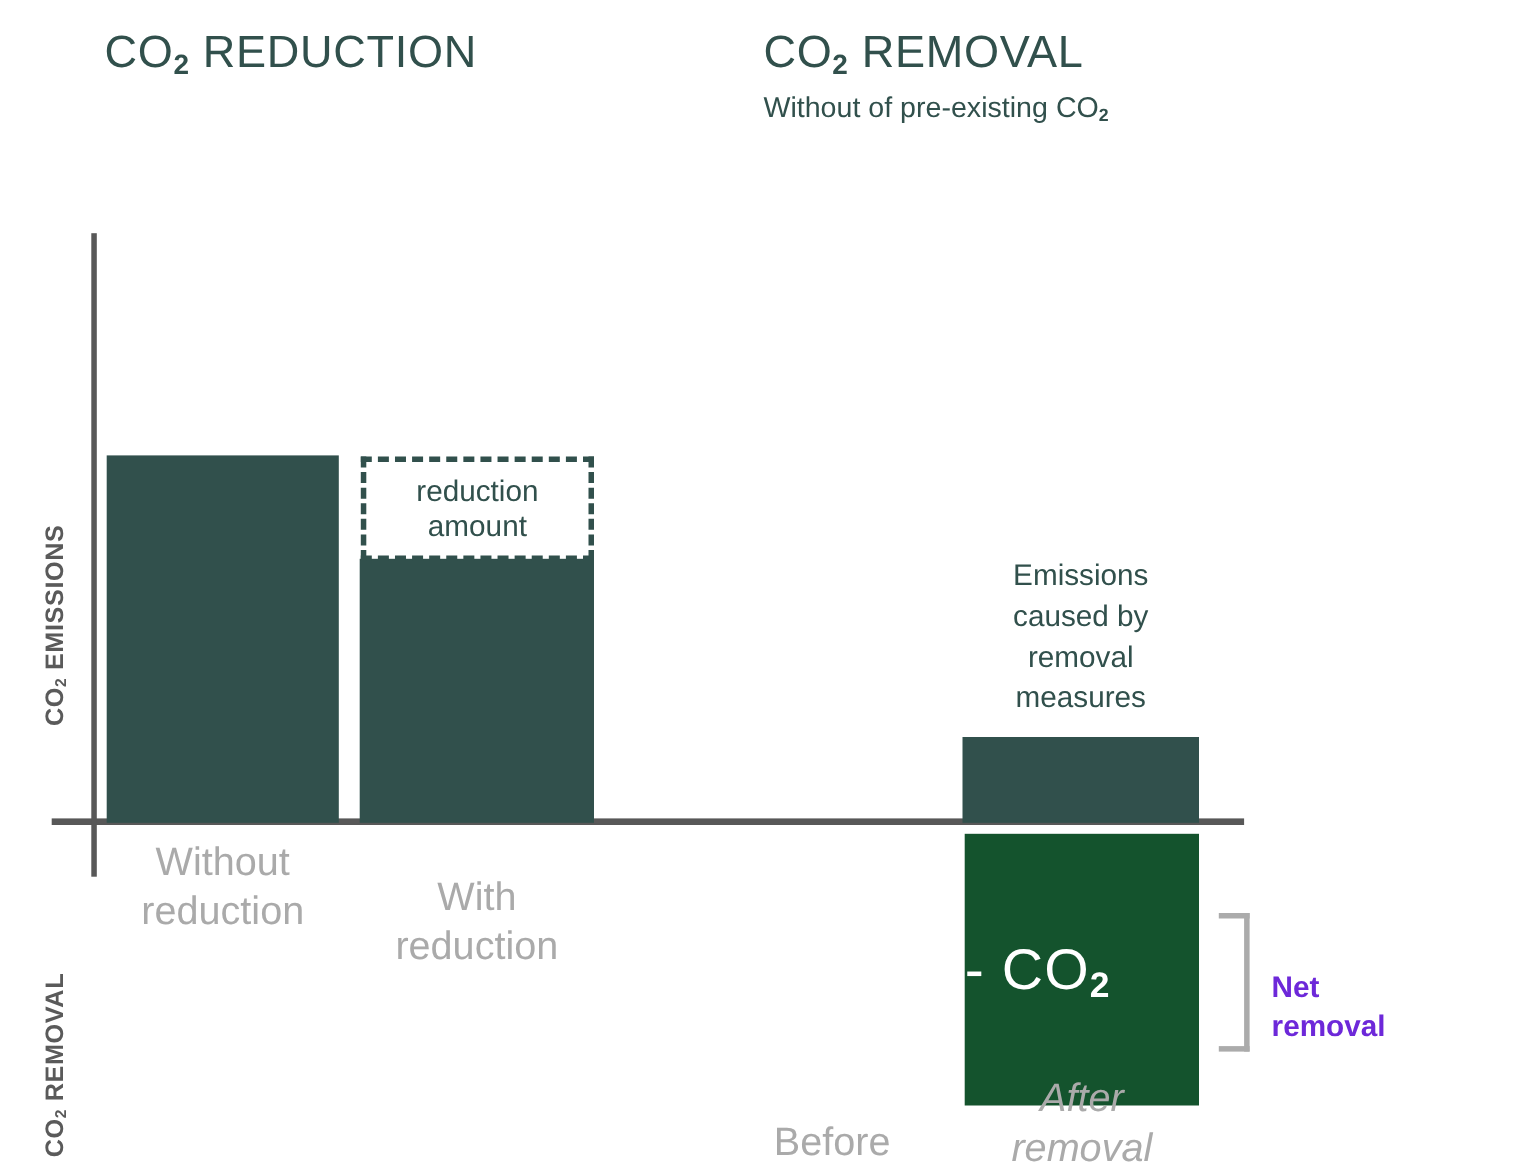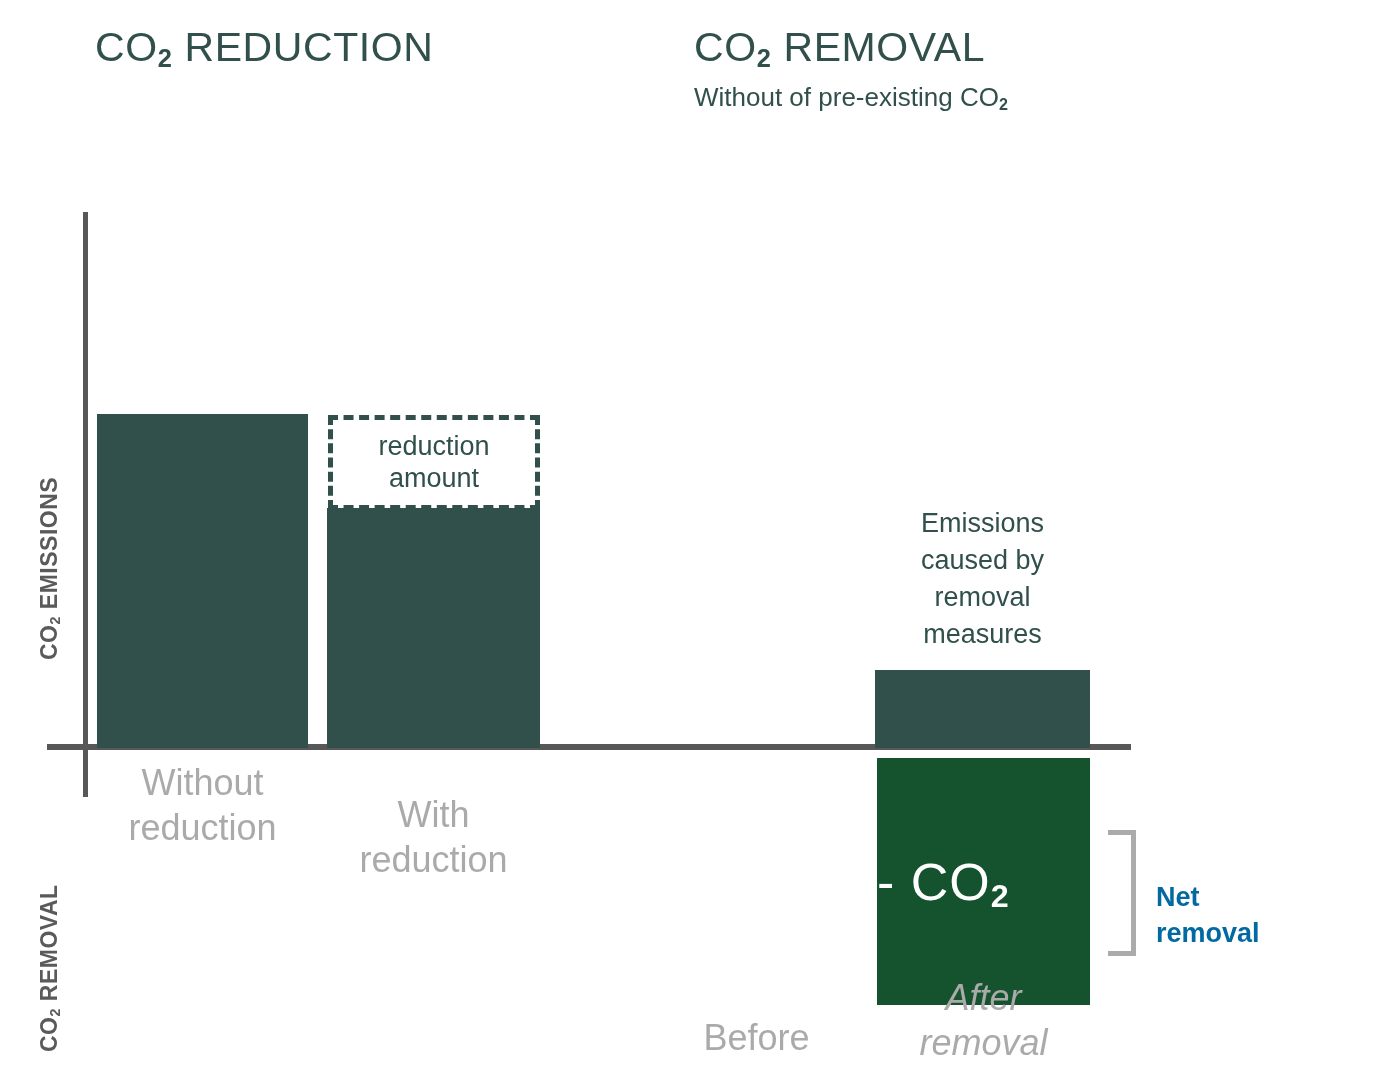--- a/index.html
+++ b/index.html
@@ -170,21 +170,21 @@
     height: 126px;
     box-sizing: border-box;
     border: 5px solid #ABABAB;
     border-left: none;
   }
   #label-net-removal {
     position: absolute;
     left: 1156px;
     top: 880px;
     width: 200px;
-    color: #0369a1;
+    color: #6d28d9;
     font-size: 27px;
     font-weight: 700;
     line-height: 1.32;
     white-space: pre-line;
   }
 </style>
 </head>
 <body>
 
 <div class="stage">

